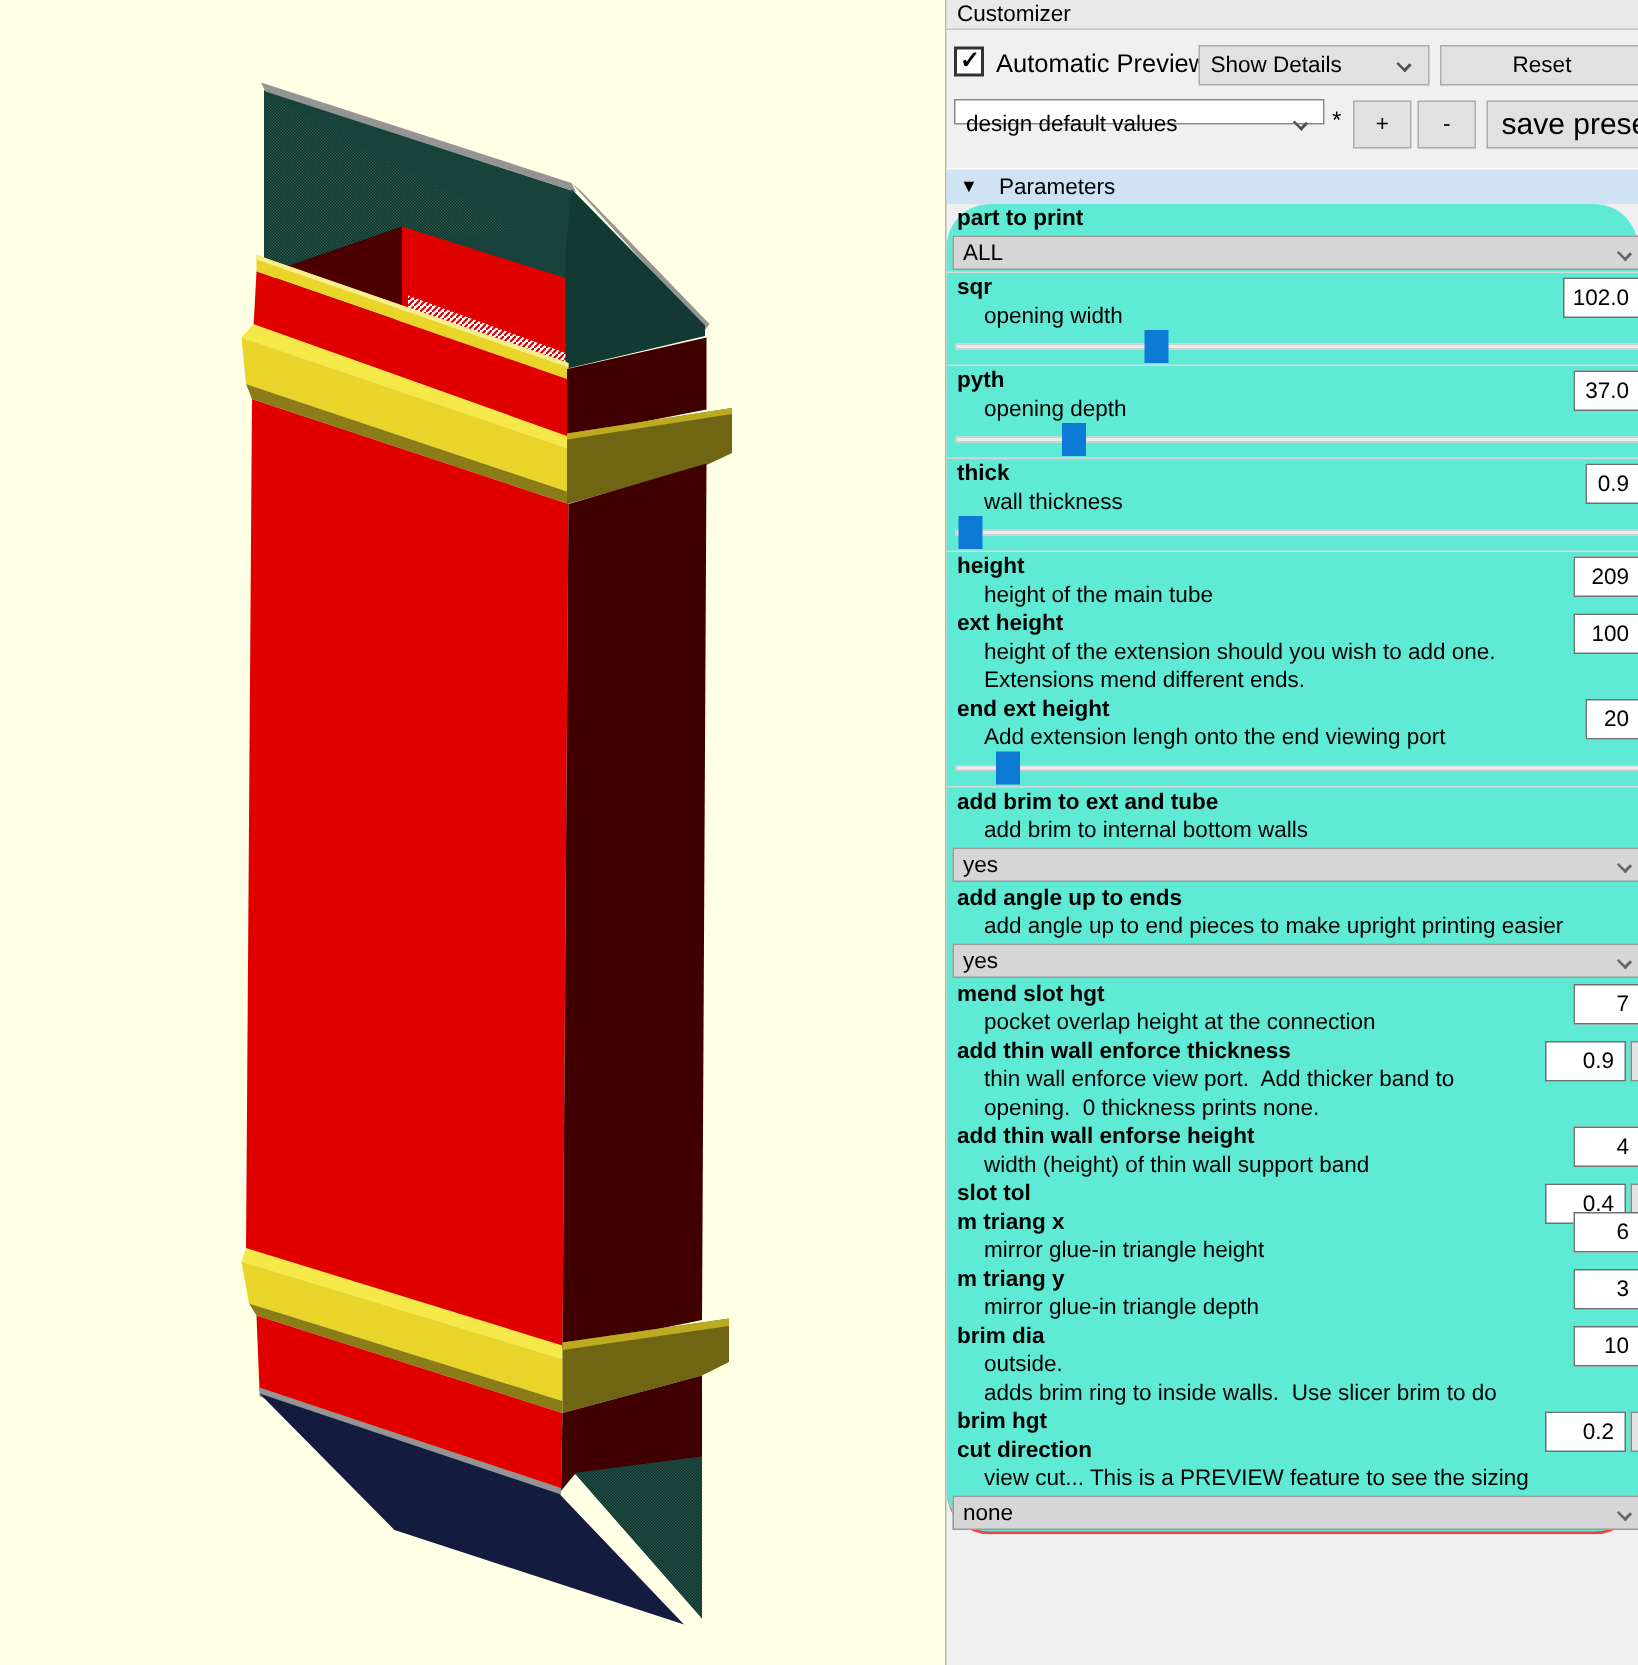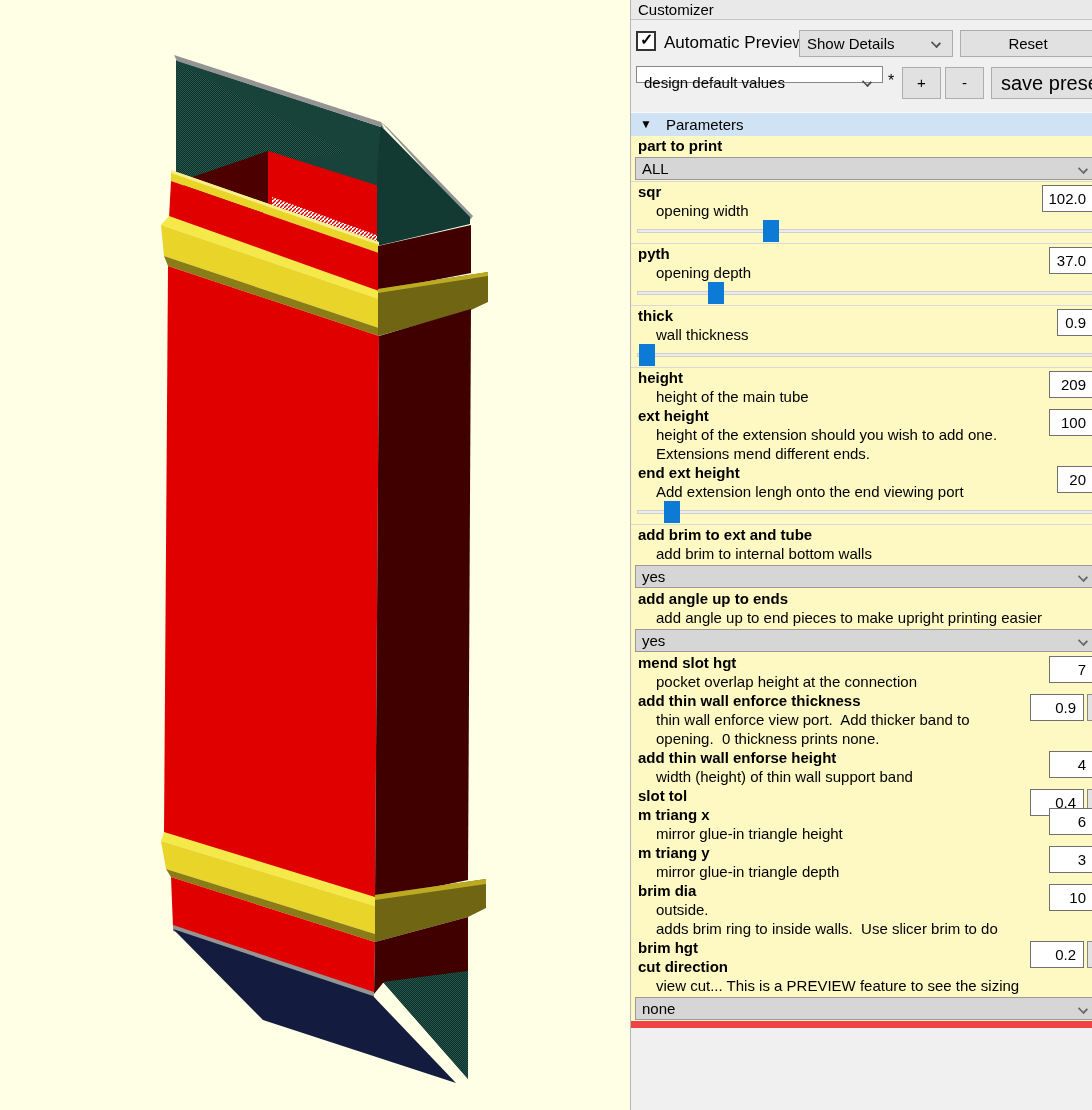--- a/index.html
+++ b/index.html
@@ -43,22 +43,22 @@
   #btn-add { left:271px; top:67px; width:39px; height:32px; line-height:30px; }
   #btn-sub { left:314px; top:67px; width:39px; height:32px; line-height:30px; }
   #btn-save { left:360px; top:67px; width:130px; height:32px; line-height:30px;
     font-size:20px; text-align:left; padding-left:9px; }
 
   .params-header { position:absolute; left:0; top:112px; right:0; height:24px;
     background:#cfe3f4; border-top:1px solid #fafafa; font-size:15px; line-height:23px; }
   .params-header .tri { position:absolute; left:9px; top:0px; font-size:12px; }
   .params-header .txt { position:absolute; left:24px;margin-left:11px; }
 
-  #params { position:absolute; left:0; top:136px; right:0; background:#fef9c3;
-    border-bottom:7px solid #ef4444; }
+  #params { position:absolute; left:0; top:136px; right:0; background:#5eead4;
+    border-bottom:2px solid #ef4444;border-radius:29px; }
   .param-row { position:relative; padding:1px 0 0 7px; }
   .param-row.sep { border-bottom:1px solid #d9d9d9; }
   .p-name { font-weight:bold; font-size:15px; height:18px; line-height:18px; white-space:pre; }
   .p-desc { font-size:15px; height:19px; line-height:19px; white-space:pre;margin-left:18px; }
   .p-combo { height:23px; margin:2px -2px 1px -3px; background:#d6d6d6;
     border:1px solid #9a9a9a; position:relative; font-size:15px; line-height:21px;
     padding-left:6px; }
   .p-combo .chev { right:6px; top:7px; border-color:#666; }
   .p-spin { position:absolute; top:3px; height:27px; line-height:25px;
     background:#fff; border:1px solid #707070; font-size:15px; text-align:right;

